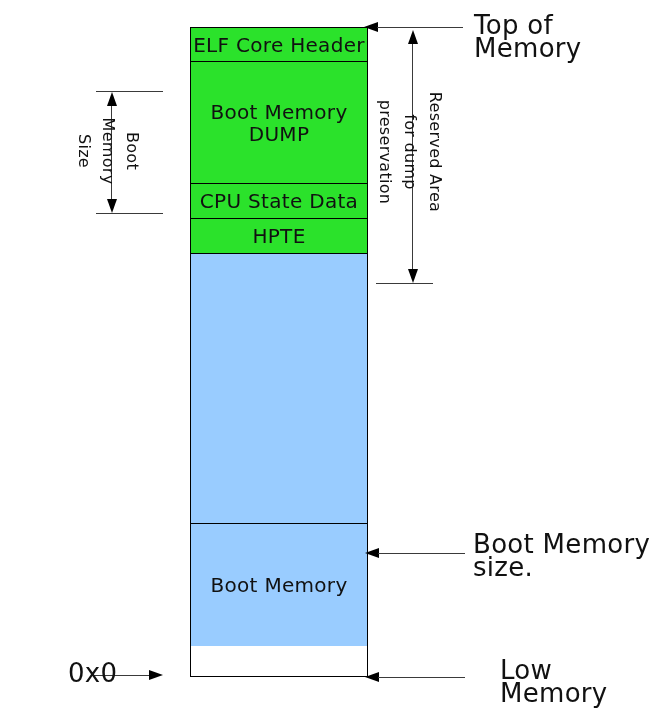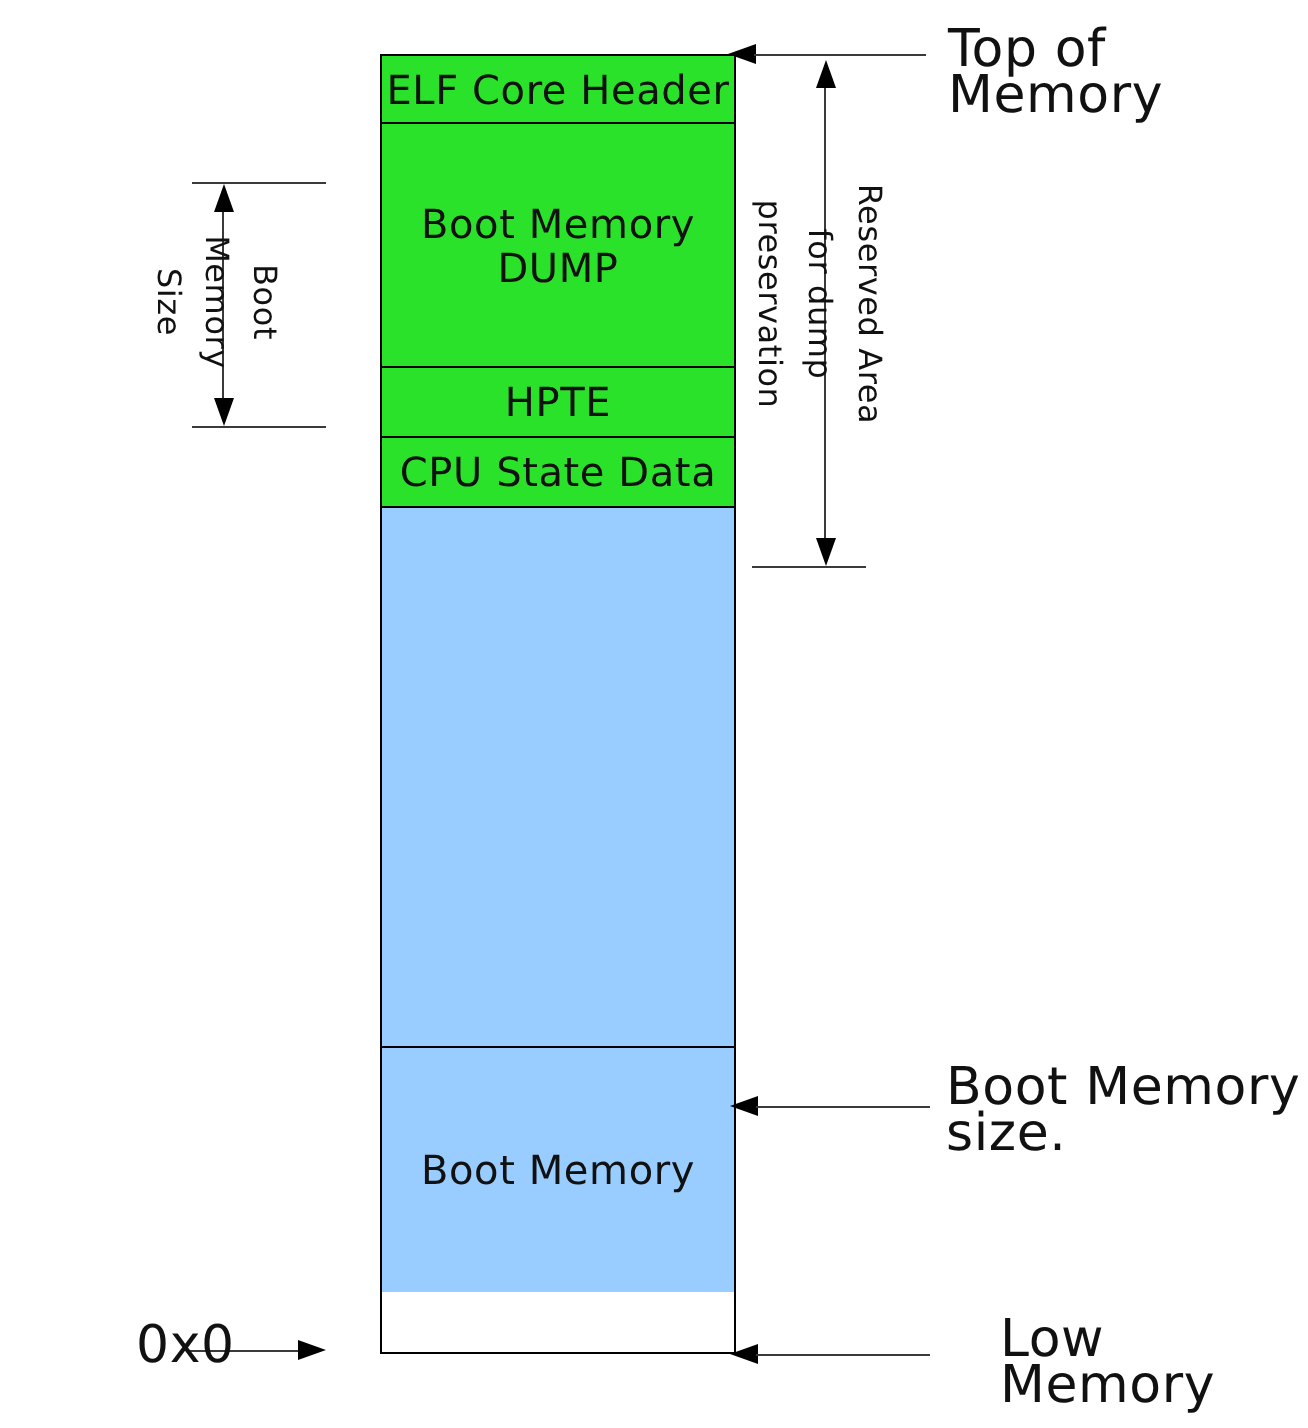--- a/index.html
+++ b/index.html
@@ -57,22 +57,22 @@
 </style>
 </head>
 <body>
 
 <div class="canvas">
 
   <div class="stack">
     <div class="region reserved" style="height:34px">ELF Core Header</div>
     <div class="region reserved" style="height:122px">Boot Memory
 DUMP</div>
+    <div class="region reserved" style="height:35px">CPU State Data</div>
     <div class="region reserved" style="height:35px">HPTE</div>
-    <div class="region reserved" style="height:35px">CPU State Data</div>
     <div class="region ram" style="height:270px"></div>
     <div class="region ram" style="height:122px">Boot Memory</div>
   </div>
 
   <div class="hline" style="left:96px;top:91px;width:67px"></div>
   <div class="hline" style="left:96px;top:213px;width:67px"></div>
   <div class="vline" style="left:111px;top:96px;height:112px"></div>
   <div class="ah up" style="left:107px;top:92px"></div>
   <div class="ah down" style="left:107px;top:199px"></div>
   <div class="rot left-size" style="left:108px;top:151px">Boot

